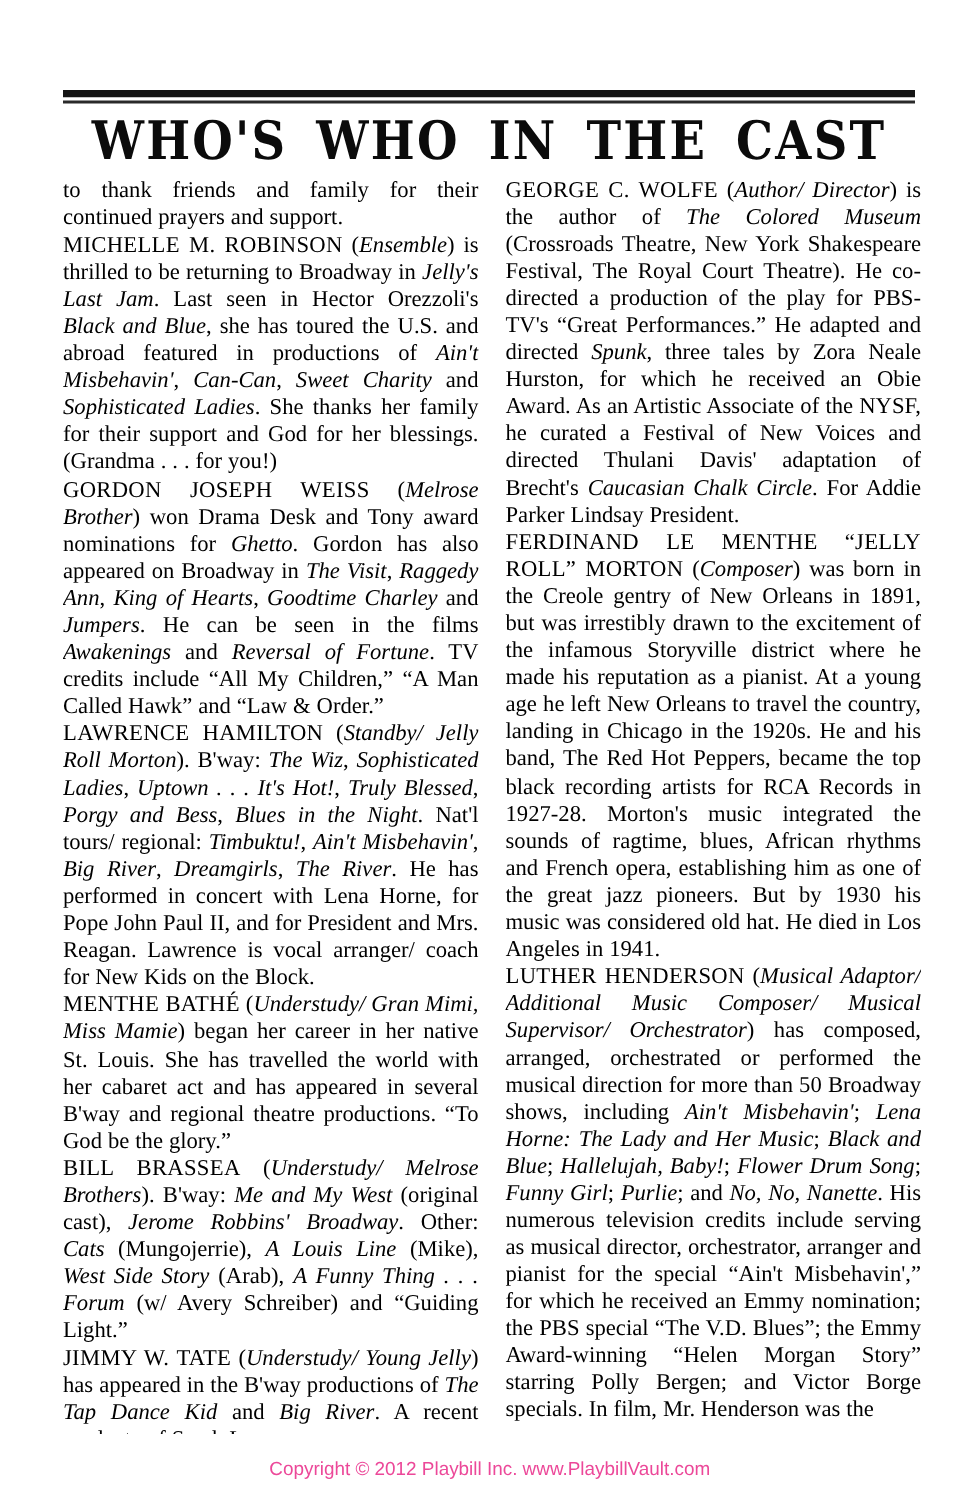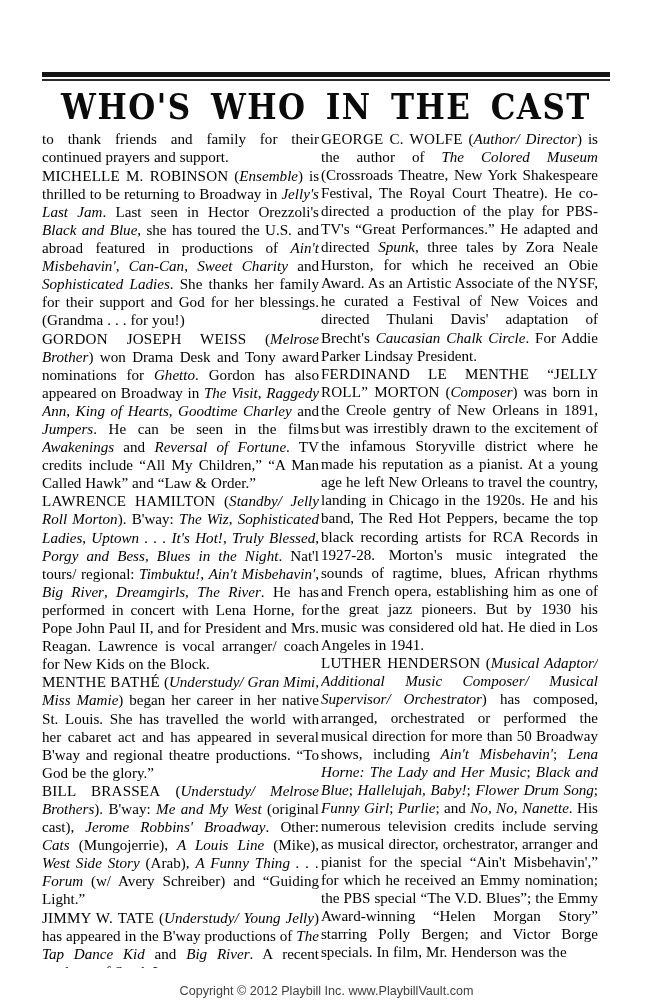--- a/index.html
+++ b/index.html
@@ -11,21 +11,21 @@
     width: 653px;
     height: 1000px;
     position: relative;
     font-family: "Liberation Serif", "DejaVu Serif", serif;
     color: #000000;
     overflow: hidden;
   }
 
   .page {
     position: absolute;
-    left: 0; top: 12px;
+    left: 0; top: 0;
     width: 653px;
     height: 868px;
   }
 
   
   .masthead {
     position: absolute;
     left: 42px;
     top: 60px;
     width: 568px;
@@ -62,21 +62,21 @@
 
   
   .columns {
     position: absolute;
     left: 42px;
     top: 118px;
     width: 572px;
     height: 838px;
     display: flex;
     flex-direction: row;
-    gap: 2px;
+    gap: 18px;
     align-items: flex-start;
   }
   .col {
     width: 277px;
     overflow: hidden;
     height: 838px;
   }
 
   .para {
     font-size: 15.1px;
@@ -101,21 +101,21 @@
   
   .footer {
     position: absolute;
     left: 0;
     top: 972px;
     width: 653px;
     text-align: center;
     font-family: "Liberation Sans", "DejaVu Sans", sans-serif;
     font-size: 12.6px;
     line-height: 15px;
-    color: #404040;
+    color: #ec4899;
   }
 </style>
 </head>
 <body>
 
 <div class="page">
 
   <div class="masthead">
     <div class="rule-thick"></div>
     <div class="rule-gap"></div>

